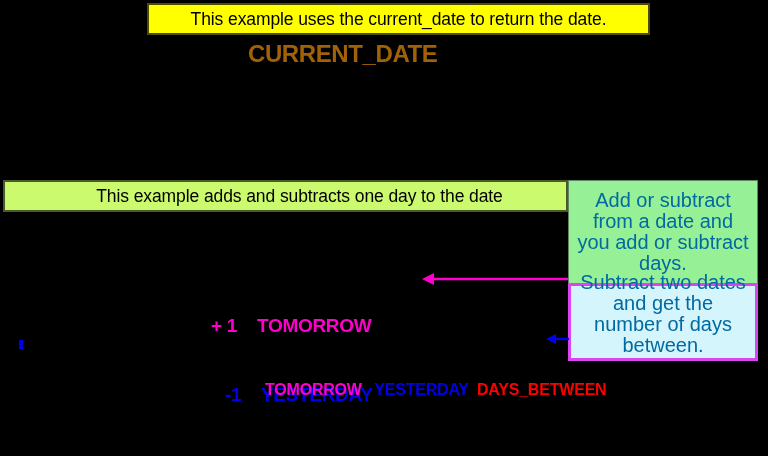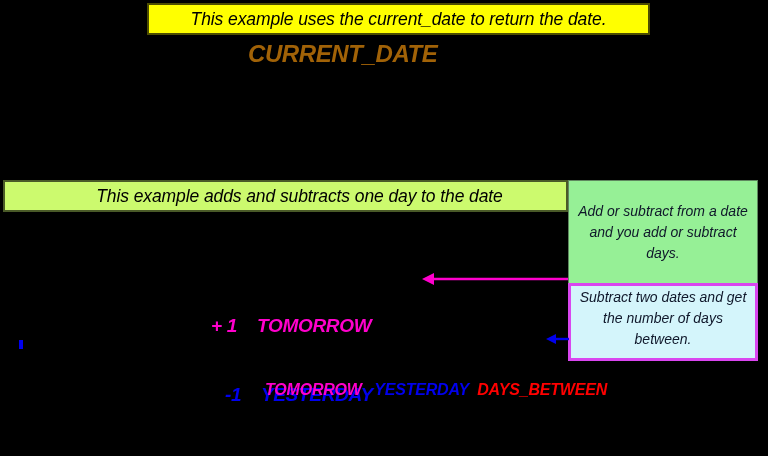--- a/index.html
+++ b/index.html
@@ -14,21 +14,20 @@
     overflow: hidden;
     font-family: "Liberation Sans", sans-serif;
     background: #000000;
   }
   .stage {
     position: absolute;
     left: 0; top: 0;
     width: 768px;
     height: 456px;
     background: #000000;
-    font-style: italic;
   }
 
   
   .banner {
     position: absolute;
     box-sizing: border-box;
     display: flex;
     align-items: center;
     justify-content: center;
     color: #000000;
@@ -106,24 +105,24 @@
   }
 
   
   .side-box {
     position: absolute;
     box-sizing: border-box;
     display: flex;
     align-items: center;
     justify-content: center;
     text-align: center;
-    color: #0f172a;
-    font-size: 14px;
+    color: #0369a1;
+    font-size: 20px;
     line-height: 21px;
-    padding: 8px 6px;
+    padding: 2px 6px;
   }
   #add-subtract-box {
     left: 568px;
     top: 180px;
     width: 190px;
     height: 104px;
     background: #96F096;
     border: 1px solid #5f875f;
   }
   #days-between-box {

